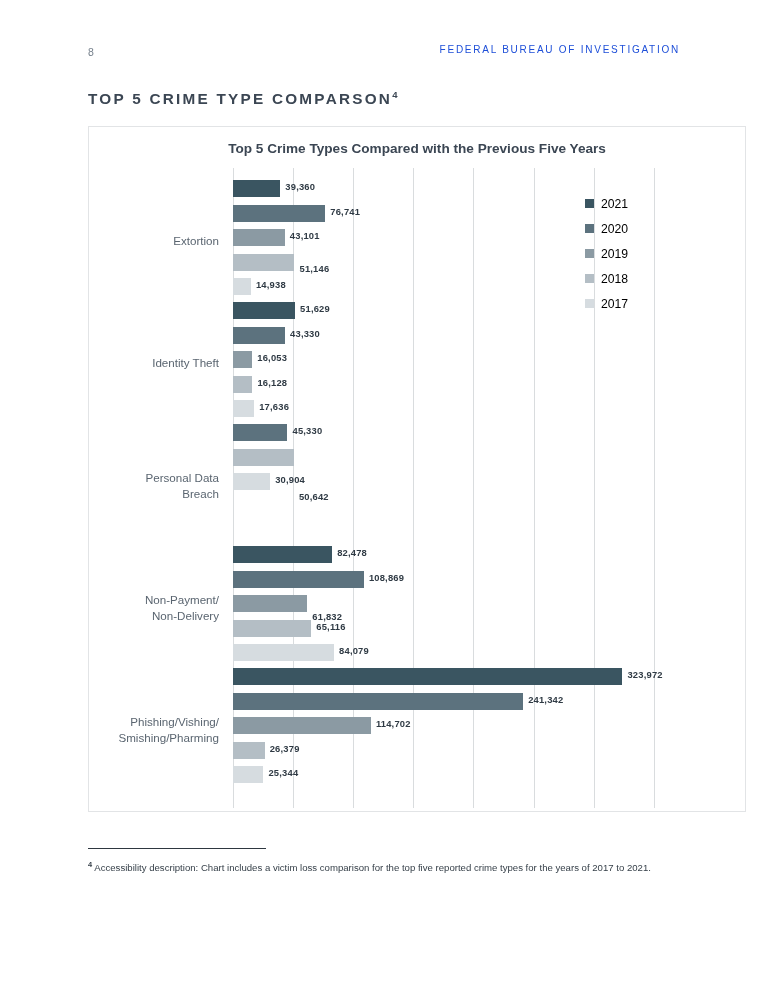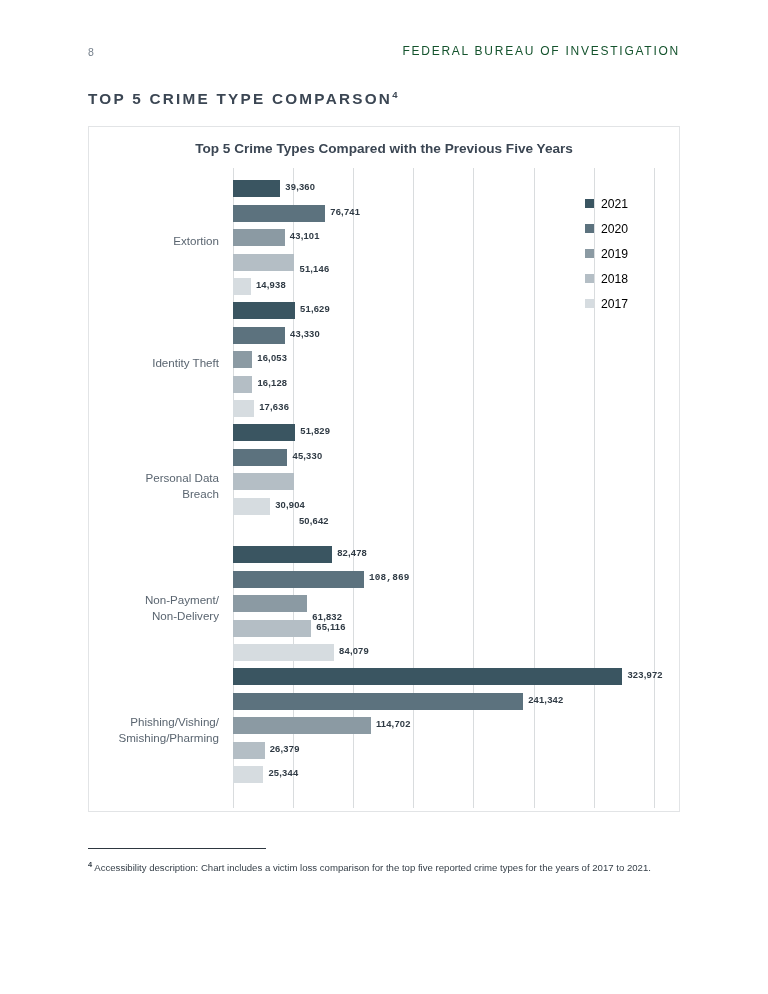--- a/index.html
+++ b/index.html
@@ -36,23 +36,23 @@
     left: 0;
     top: 2px;
     font-size: 10.5px;
     color: #76808c;
     letter-spacing: 0.3px;
   }
   .header-org {
     position: absolute;
     right: 0;
     top: 0;
-    font-size: 12px;
+    font-size: 10px;
     letter-spacing: 1.75px;
-    color: #14532d;
+    color: #1d4ed8;
     white-space: nowrap;
   }
 
   
   .section-heading {
     position: absolute;
     left: 88px;
     top: 89px;
     font-size: 15.3px;
     font-weight: bold;
@@ -65,21 +65,21 @@
     vertical-align: super;
     letter-spacing: 0;
     font-weight: bold;
   }
 
   
   .chart-frame {
     position: absolute;
     left: 88px;
     top: 126px;
-    width: 592px;
+    width: 658px;
     height: 686px;
     border: 1px solid #e2e4e6;
     background: #ffffff;
     box-sizing: border-box;
   }
   .chart-title {
     position: absolute;
     top: 14px;
     left: 0;
     right: 0;
@@ -306,24 +306,20 @@
               <div class="bar" style="width: 4.75364%; background: rgb(214, 220, 224);"></div>
               <div class="bar-value" style="left: calc(4.75364% + 5px);">17,636</div>
             </div>
           </div>
           <div class="bar-group">
             <div class="cat-label">
               <div>Personal Data</div>
               <div>Breach</div>
             </div>
             <div class="bar-row">
-              <div class="bar" style="width: 13.9701%; background: rgb(58, 85, 97);"></div>
-              <div class="bar-value" style="left: calc(13.9701% + 5px);">51,829</div>
-            </div>
-            <div class="bar-row">
               <div class="bar" style="width: 12.2183%; background: rgb(92, 114, 126);"></div>
               <div class="bar-value" style="left: calc(12.2183% + 5px);">45,330</div>
             </div>
             <div class="bar-row">
               <div class="bar" style="width: 13.6501%; background: rgb(180, 190, 197);"></div>
               <div class="bar-value" style="left: calc(13.6501% + 5px); margin-top: 41px;">50,642</div>
             </div>
             <div class="bar-row">
               <div class="bar" style="width: 8.32992%; background: rgb(214, 220, 224);"></div>
               <div class="bar-value" style="left: calc(8.32992% + 5px);">30,904</div>
@@ -333,21 +329,21 @@
             <div class="cat-label">
               <div>Non-Payment/</div>
               <div>Non-Delivery</div>
             </div>
             <div class="bar-row">
               <div class="bar" style="width: 22.2313%; background: rgb(58, 85, 97);"></div>
               <div class="bar-value" style="left: calc(22.2313% + 5px);">82,478</div>
             </div>
             <div class="bar-row">
               <div class="bar" style="width: 29.3447%; background: rgb(92, 114, 126);"></div>
-              <div class="bar-value" style="left: calc(29.3447% + 5px); font-family: Liberation Mono, monospace;">108,869</div>
+              <div class="bar-value" style="left: calc(29.3447% + 5px);">108,869</div>
             </div>
             <div class="bar-row">
               <div class="bar" style="width: 16.6663%; background: rgb(139, 154, 163);"></div>
               <div class="bar-value" style="left: calc(16.6663% + 5px); margin-top: 15px;">61,832</div>
             </div>
             <div class="bar-row">
               <div class="bar" style="width: 17.5515%; background: rgb(180, 190, 197);"></div>
               <div class="bar-value" style="left: calc(17.5515% + 5px);">65,116</div>
             </div>
             <div class="bar-row">

